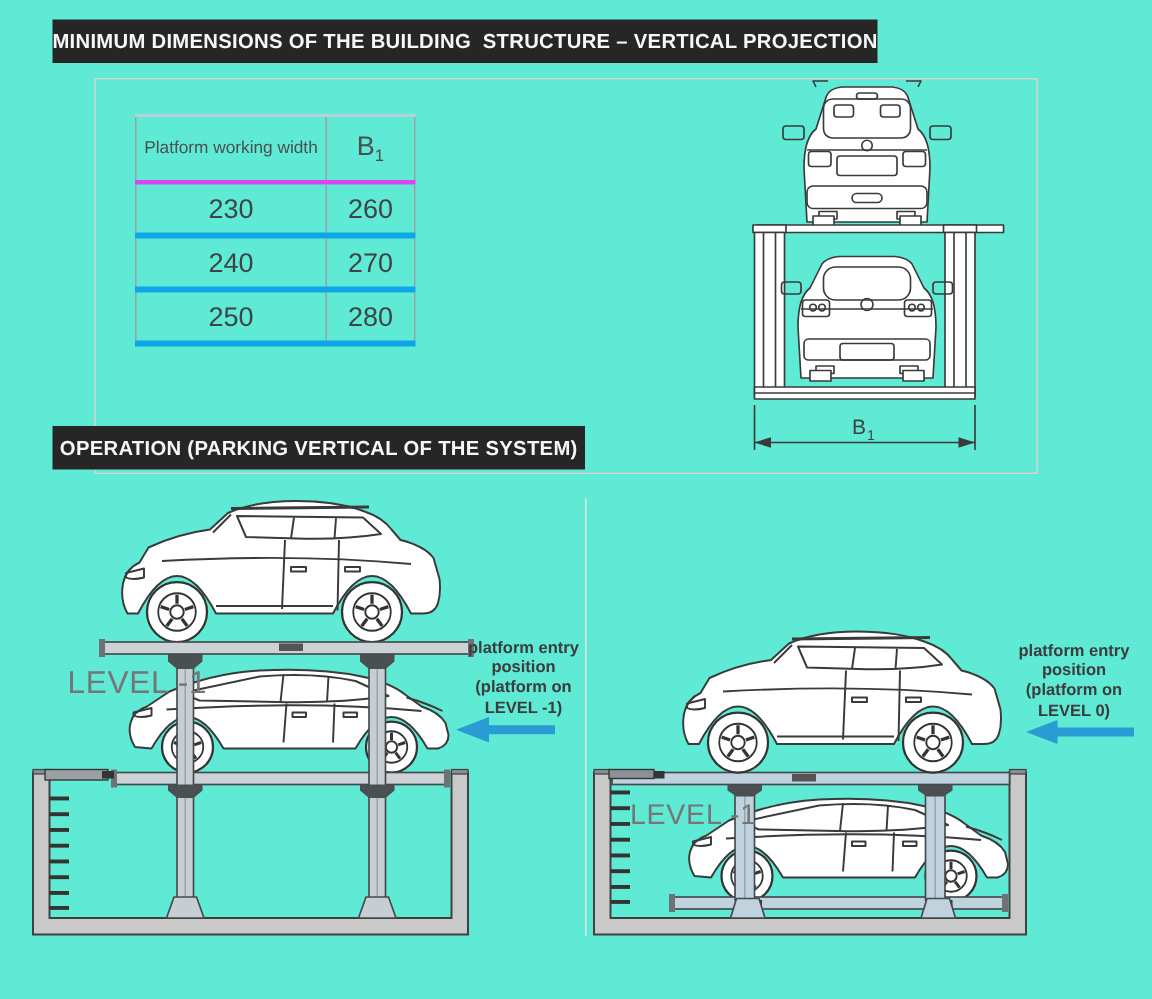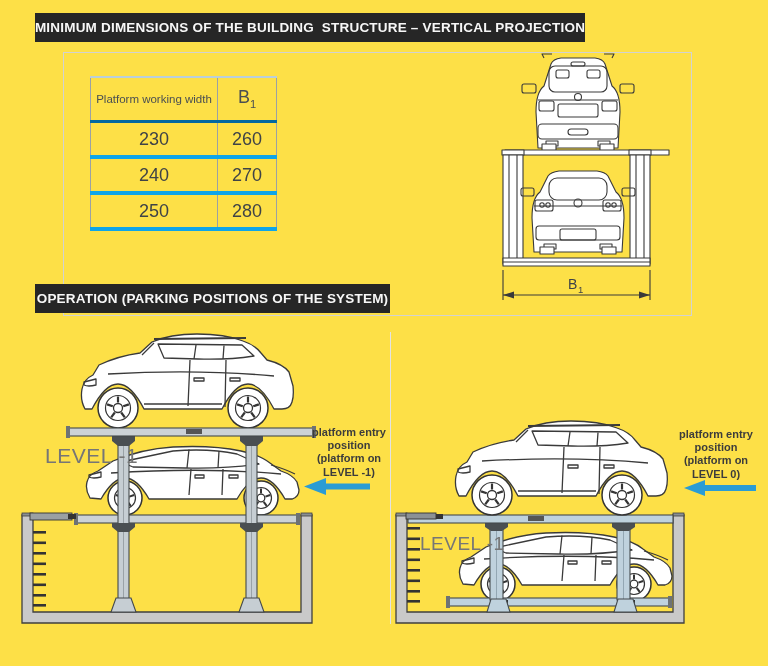--- a/index.html
+++ b/index.html
@@ -1,32 +1,32 @@
 <!DOCTYPE html>
 <html style="--banner-bg: #262626; --banner-text: #f7f7f7; --arrow-blue: #2a9cd4; --label-gray: #767676; --annotation-text: #3c3c3c; --steel-gray: #ccd2d6; --steel-blue: #bfd2dd; --wall-gray: #c9c9c9; --line-dark: #3a3a3a;"><head>
 <meta charset="utf-8">
 <style>
   html,body{margin:0;padding:0;background:#fff;}
-  .stage{position:relative;width:768px;height:666px;background:#fde047;overflow:hidden;
+  .stage{position:relative;width:768px;height:666px;background:#5eead4;overflow:hidden;
          font-family:"Liberation Sans",sans-serif;}
   .banner{position:absolute;background:var(--banner-bg,#262626);color:var(--banner-text,#f7f7f7);
           font-weight:bold;font-size:13.5px;letter-spacing:.2px;display:flex;align-items:center;
           justify-content:center;white-space:pre;z-index:5;}
   #banner-top{left:35px;top:13px;width:550px;height:29px;}
   #banner-operation{left:35px;top:284px;width:355px;height:29px;}
   .frame{position:absolute;left:63px;top:52px;width:627px;height:262px;border:1px solid #d2d2d2;}
   .panel-divider{position:absolute;left:390px;top:332px;width:1px;height:292px;background:#e3e3e3;}
 
   
   .dim-table{position:absolute;left:90px;top:76px;border-collapse:collapse;
              border-top:2px solid #b9cfdb;}
   .dim-table td{border-left:1px solid #9ba1a4;border-right:1px solid #9ba1a4;
                 text-align:center;vertical-align:middle;color:#3f4347;}
   .dim-table tr.hdr td{height:40px;font-size:11.5px;color:#4a4f52;line-height:1.25;
-                border-bottom:3px solid #0369a1;}
+                border-bottom:3px solid #d946ef;}
   .dim-table tr.val td{height:30px;font-size:18px;border-bottom:4px solid #0ea5e9;}
   .dim-table td.c1{width:124px;}
   .dim-table td.c2{width:56px;}
   sub.small{font-size:.62em;}
 
   .level-label{position:absolute;color:var(--label-gray,#777);font-size:21px;letter-spacing:.5px;z-index:2;}
   .annotation{position:absolute;text-align:center;font-size:11px;font-weight:600;line-height:1.2;
               color:var(--annotation-text,#3c3c3c);z-index:2;}
   .arrow-box{position:absolute;z-index:2;}
   svg{display:block;}
@@ -129,21 +129,21 @@
         <path d="M25,222 V252 M172,222 V252"></path>
         <path d="M25,247 H172"></path>
         <polygon points="25,247 36,243.5 36,250.5" fill="#3a3a3a" stroke="none"></polygon>
         <polygon points="172,247 161,243.5 161,250.5" fill="#3a3a3a" stroke="none"></polygon>
       </g>
     </g>
     <text x="90" y="241" font-size="14" fill="#3f4347" stroke="none">B</text>
     <text x="100" y="245" font-size="9.5" fill="#3f4347" stroke="none">1</text>
   </svg>
 
-  <div class="banner" id="banner-operation">OPERATION (PARKING POSITIONS OF THE SYSTEM)</div>
+  <div class="banner" id="banner-operation">OPERATION (PARKING VERTICAL OF THE SYSTEM)</div>
 
   <div class="panel-divider"></div>
 
   <svg width="0" height="0" style="position:absolute">
     <defs>
       <g id="wheel-l" stroke="#333" fill="#fff">
         <circle r="20" stroke-width="1.5"></circle>
         <circle r="12.5" fill="none" stroke-width="1.2"></circle>
         <circle r="4.5" fill="none"></circle>
         <g stroke-width="2.2">

